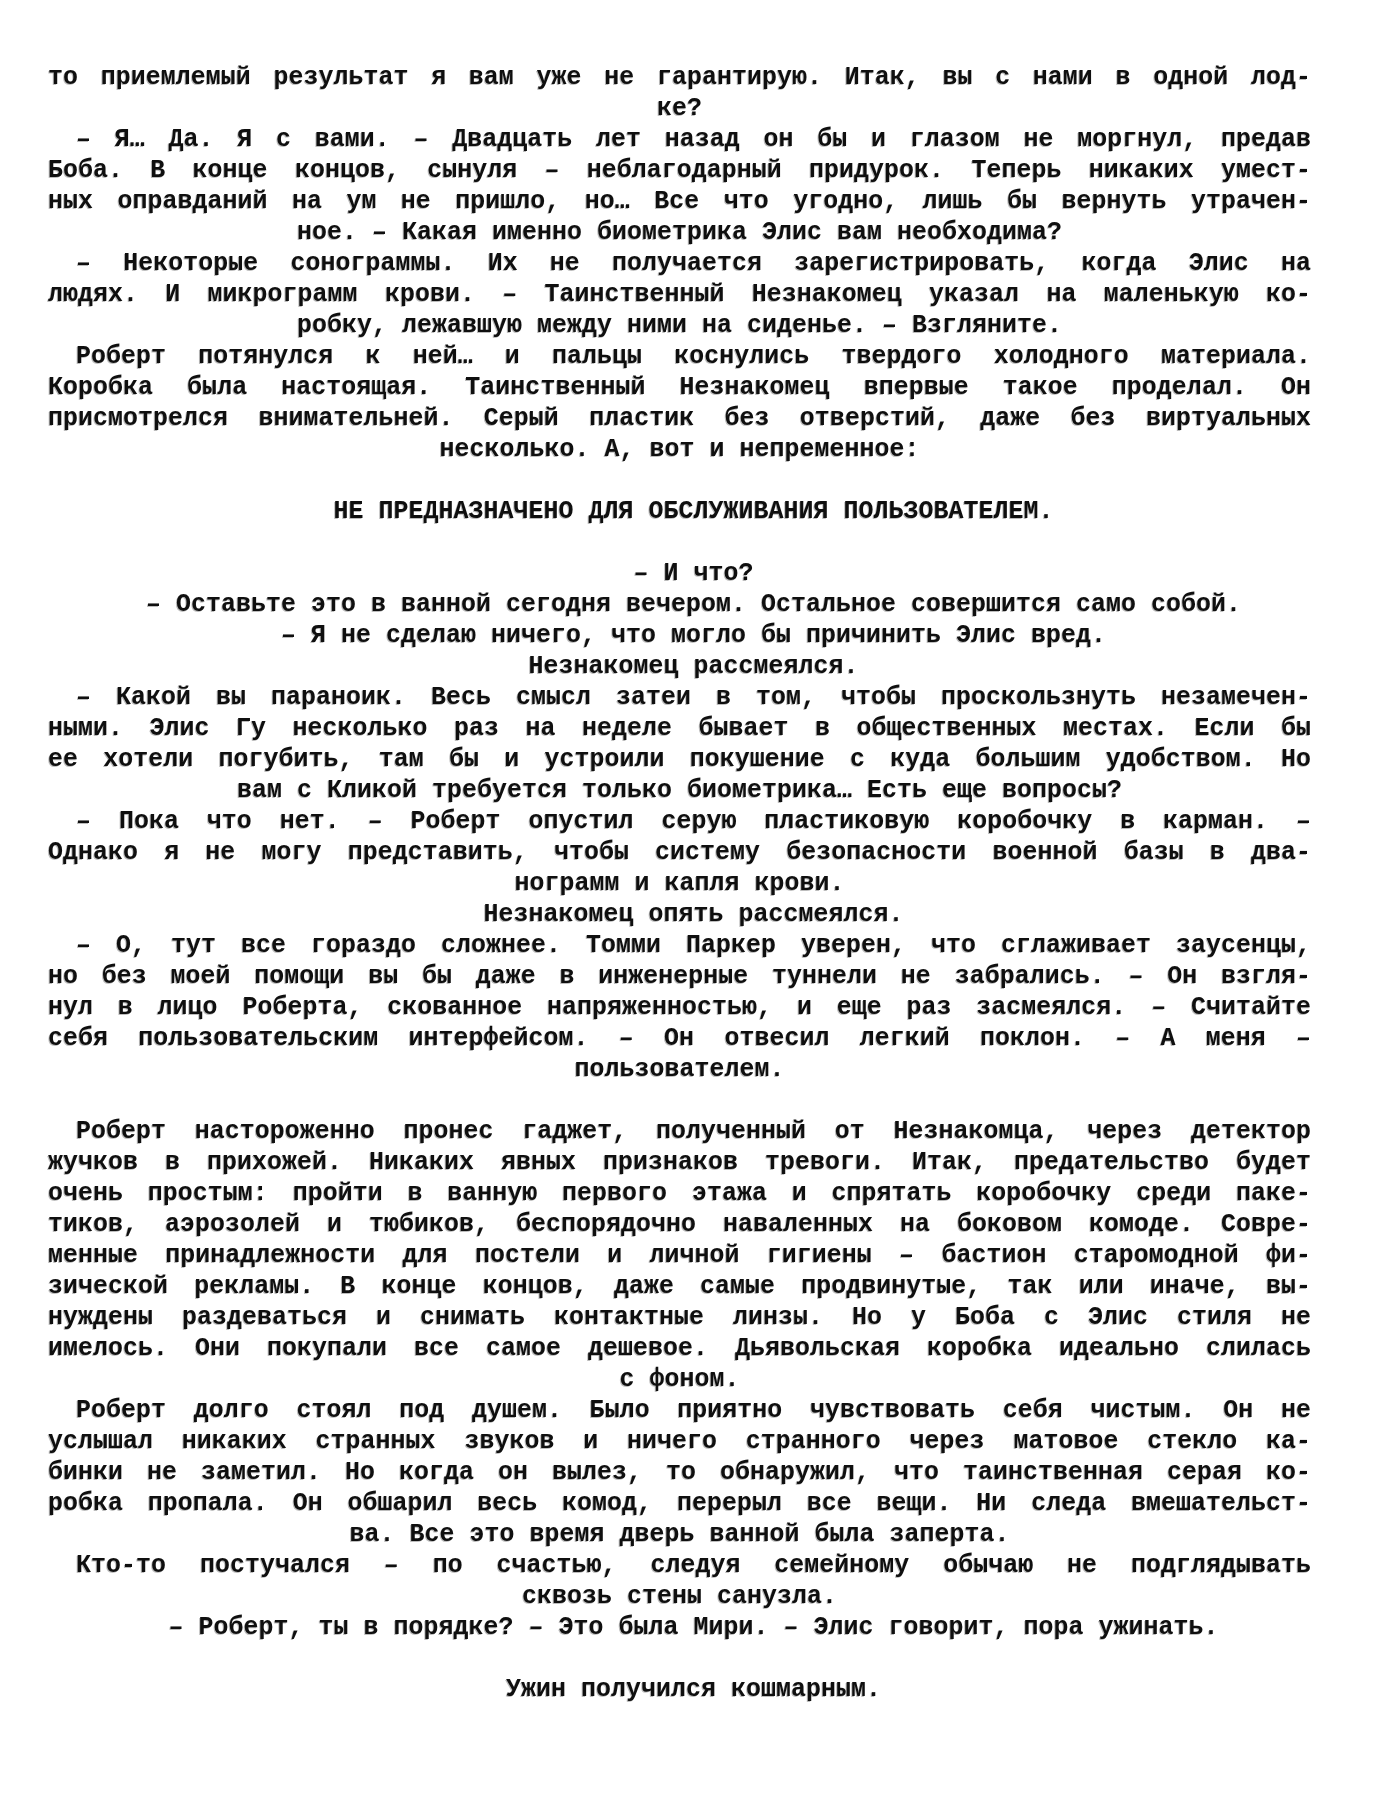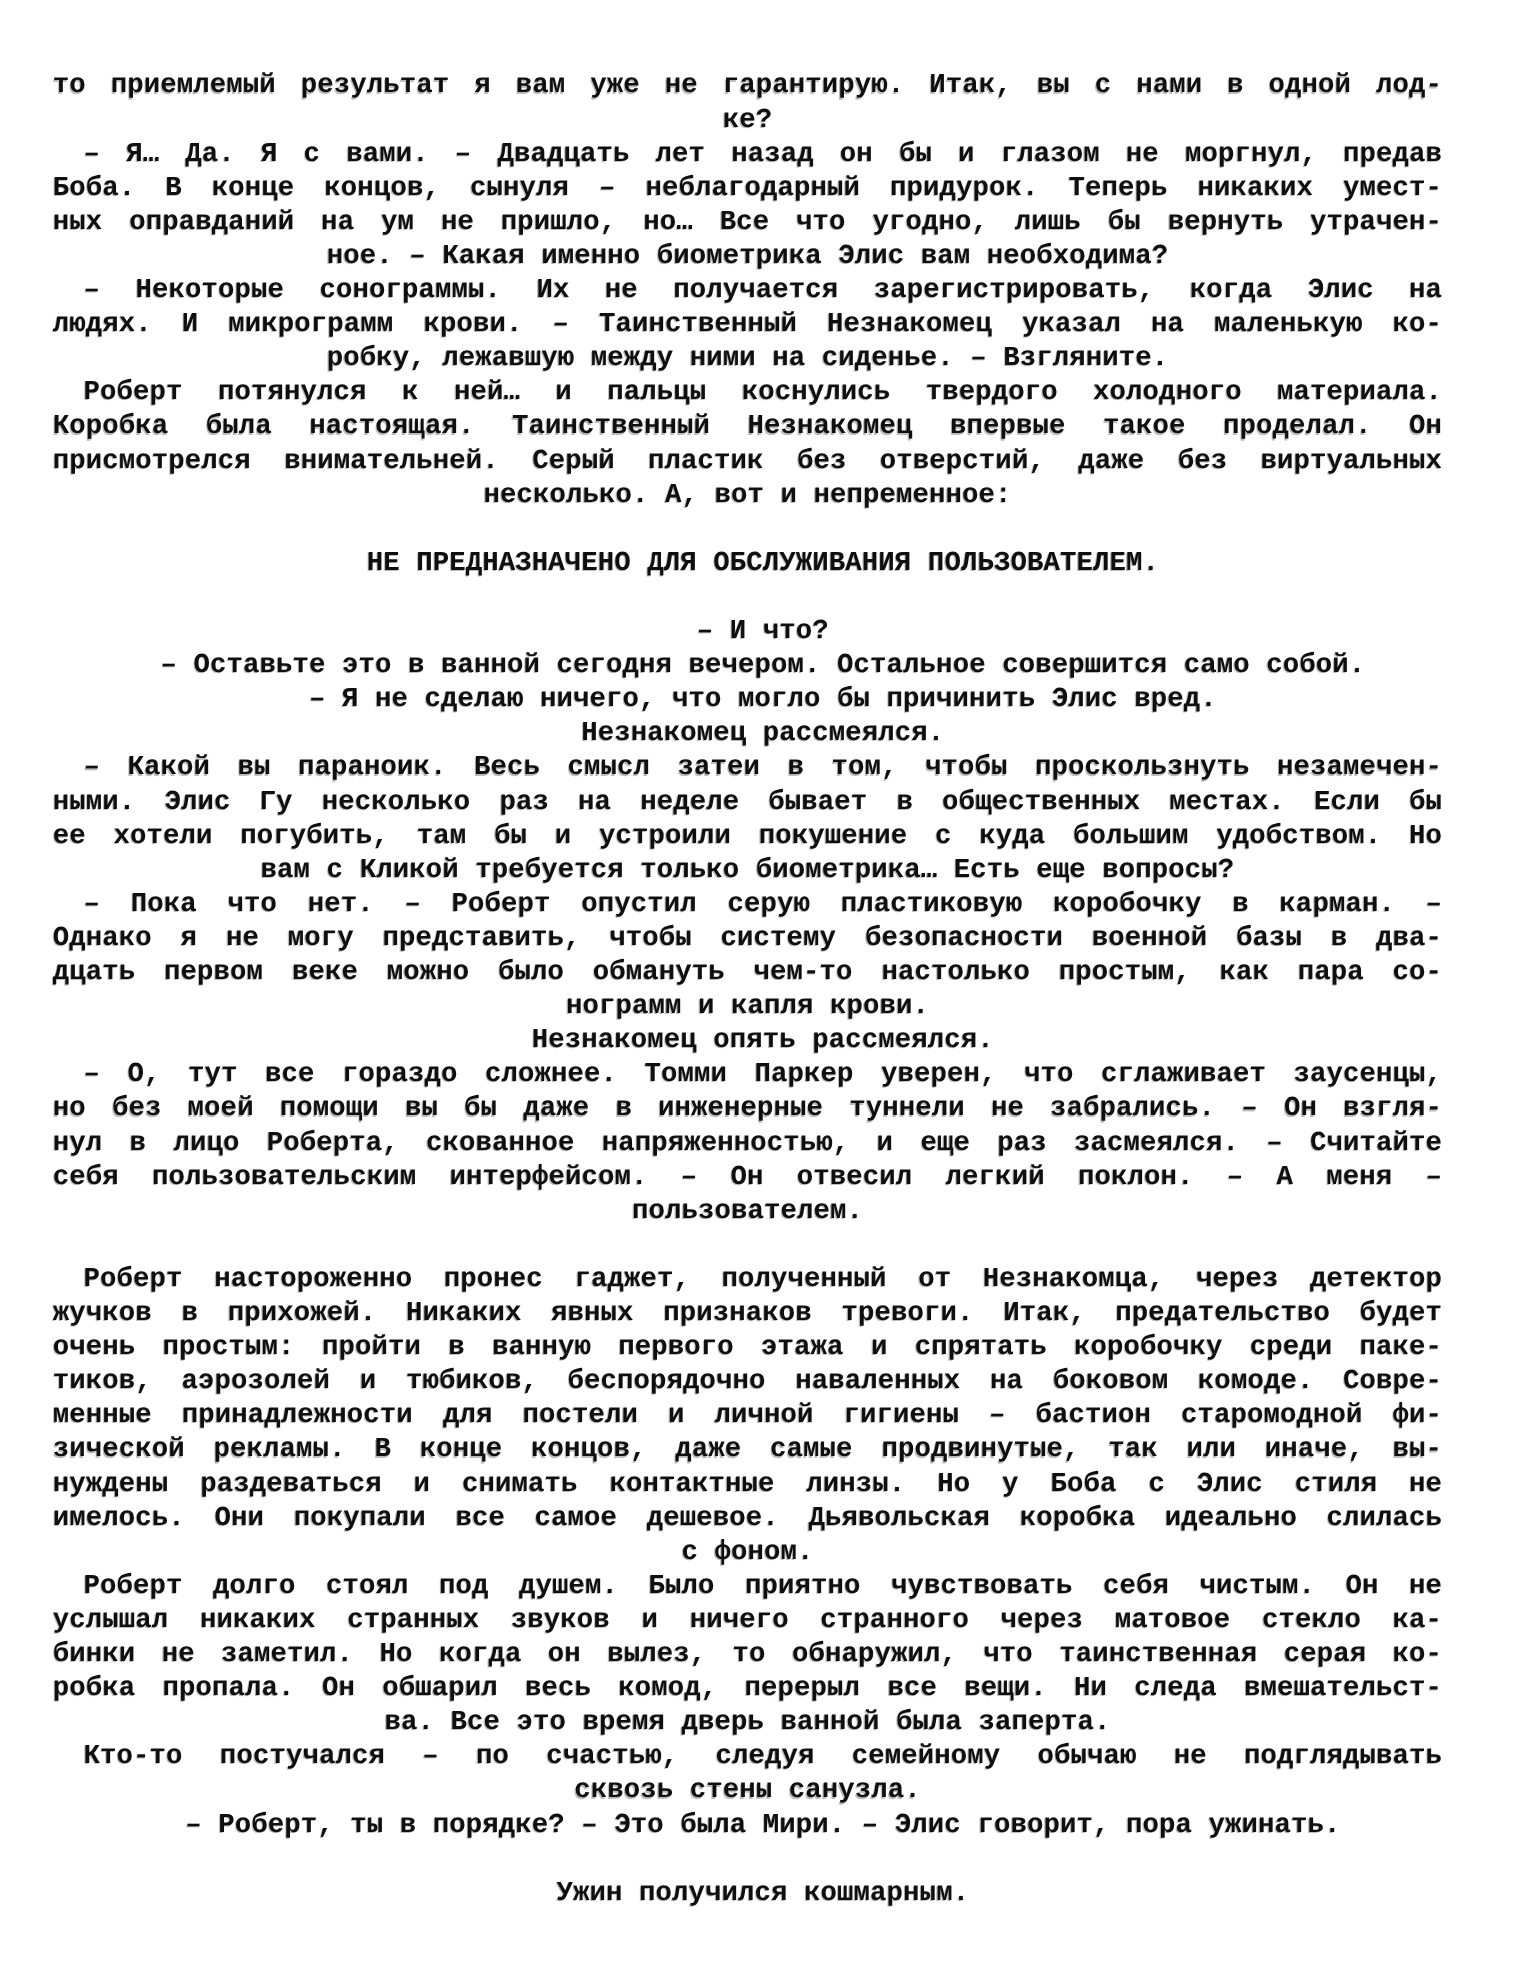--- a/index.html
+++ b/index.html
@@ -63,21 +63,20 @@
       <div class="ln i">– И что?</div>
       <div class="ln i">– Оставьте это в ванной сегодня вечером. Остальное совершится само собой.</div>
       <div class="ln i">– Я не сделаю ничего, что могло бы причинить Элис вред.</div>
       <div class="ln i">Незнакомец рассмеялся.</div>
       <div class="ln j i">– Какой вы параноик. Весь смысл затеи в том, чтобы проскользнуть незамечен-</div>
       <div class="ln j">ными. Элис Гу несколько раз на неделе бывает в общественных местах. Если бы</div>
       <div class="ln j">ее хотели погубить, там бы и устроили покушение с куда большим удобством. Но</div>
       <div class="ln">вам с Кликой требуется только биометрика… Есть еще вопросы?</div>
       <div class="ln j i">– Пока что нет. – Роберт опустил серую пластиковую коробочку в карман. –</div>
       <div class="ln j">Однако я не могу представить, чтобы систему безопасности военной базы в два-</div>
-      <div class="ln j">дцать первом веке можно было обмануть чем-то настолько простым, как пара со-</div>
       <div class="ln">нограмм и капля крови.</div>
       <div class="ln i">Незнакомец опять рассмеялся.</div>
       <div class="ln j i">– О, тут все гораздо сложнее. Томми Паркер уверен, что сглаживает заусенцы,</div>
       <div class="ln j">но без моей помощи вы бы даже в инженерные туннели не забрались. – Он взгля-</div>
       <div class="ln j">нул в лицо Роберта, скованное напряженностью, и еще раз засмеялся. – Считайте</div>
       <div class="ln j">себя пользовательским интерфейсом. – Он отвесил легкий поклон. – А меня –</div>
       <div class="ln">пользователем.</div>
       <div class="ln"></div>
       <div class="ln j i">Роберт настороженно пронес гаджет, полученный от Незнакомца, через детектор</div>
       <div class="ln j">жучков в прихожей. Никаких явных признаков тревоги. Итак, предательство будет</div>

